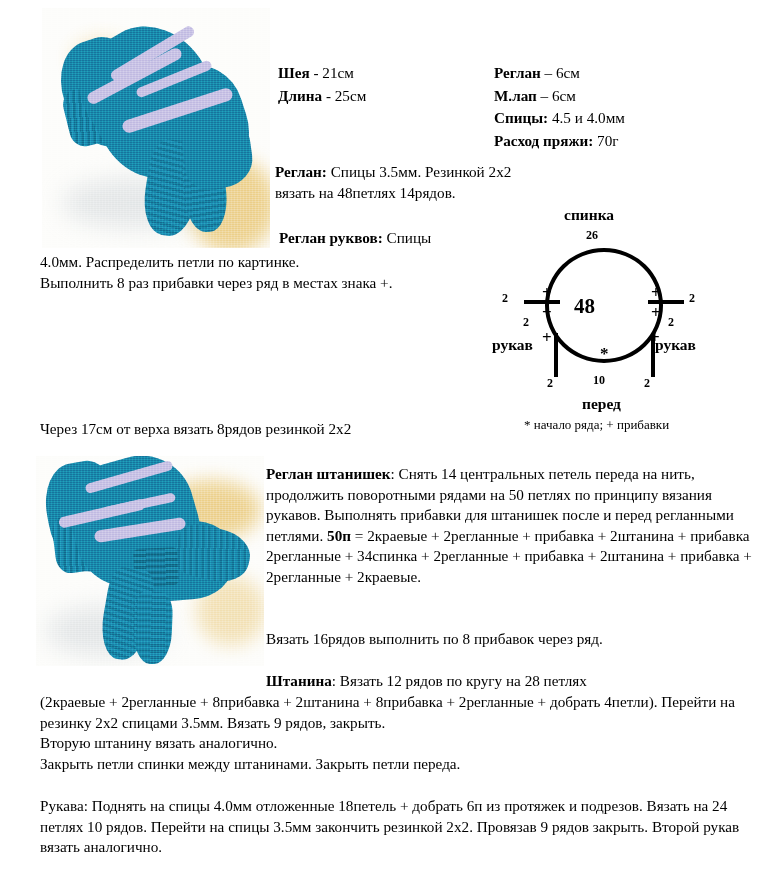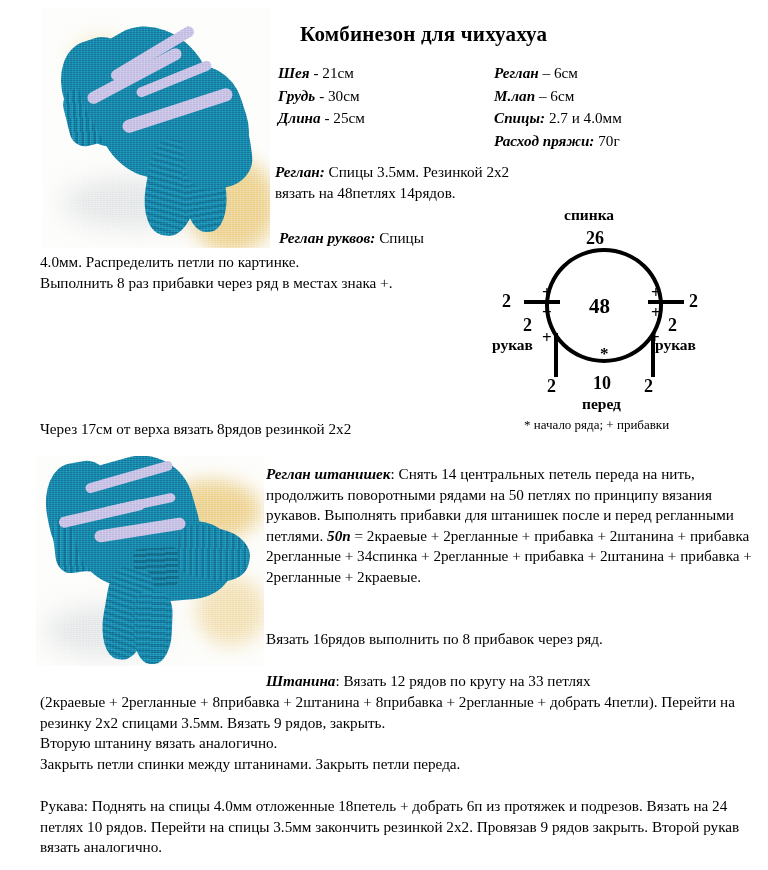--- a/index.html
+++ b/index.html
@@ -71,21 +71,21 @@
     font-size: 21px;
     font-weight: bold;
     letter-spacing: .2px;
   }
   .txt {
     position: absolute;
     font-size: 15.2px;
     line-height: 20.6px;
     text-align: left;
   }
-  .b { font-weight: bold; font-style: italic; }
+  .b { font-weight: bold; }
 
   .spec-col {
     position: absolute;
     font-size: 15.2px;
     line-height: 22.5px;
     white-space: nowrap;
   }
 
   
   #diagram {
@@ -97,21 +97,21 @@
   }
   .dg-label {
     position: absolute;
     font-weight: bold;
     font-size: 15.5px;
     white-space: nowrap;
   }
   .dg-num {
     position: absolute;
     font-weight: bold;
-    font-size: 18px;
+    font-size: 12px;
     white-space: nowrap;
   }
   .dg-plus {
     position: absolute;
     font-weight: bold;
     font-size: 17px;
     line-height: 1;
   }
   .dg-star {
     position: absolute;
@@ -159,43 +159,39 @@
 
       <div class="knit-shape" style="left:104px; top:132px; width:52px; height:96px; transform:rotate(9deg); border-radius:32% 30% 45% 45%;
            background:repeating-linear-gradient(6deg,#177d9f 0 3px,#1e8fb3 3px 6px);"></div>
       <div class="knit-shape" style="left:142px; top:142px; width:42px; height:82px; transform:rotate(-5deg); border-radius:30% 35% 45% 45%;
            background:repeating-linear-gradient(-4deg,#177d9f 0 3px,#1e8fb3 3px 6px);"></div>
       <div class="knit-shape" style="left:142px; top:118px; width:68px; height:62px; transform:rotate(-8deg); border-radius:25% 30% 45% 35%;"></div>
       <div class="texture"></div>
     </div>
   </div>
 
-  <div class="title" style="left:300px; top:22px;">Комбинезон для чихуахуа</div>
 
   <div class="spec-col" style="left:278px; top:62px;">
     <div>
       <span class="b">Шея</span><span> - 21см</span>
     </div>
     <div>
-      <span class="b">Грудь</span><span> - 30см</span>
-    </div>
-    <div>
       <span class="b">Длина</span><span> - 25см</span>
     </div>
   </div>
 
   <div class="spec-col" style="left:472px; top:62px;margin-left:22px;">
     <div>
       <span class="b">Реглан</span><span> – 6см</span>
     </div>
     <div>
       <span class="b">М.лап</span><span> – 6см</span>
     </div>
     <div>
-      <span class="b">Спицы:</span><span> 2.7 и 4.0мм</span>
+      <span class="b">Спицы:</span><span> 4.5 и 4.0мм</span>
     </div>
     <div>
       <span class="b">Расход пряжи:</span><span> 70г</span>
     </div>
   </div>
 
   <div class="txt" style="left:275px; top:162px; width:260px;">
     <span class="b">Реглан:</span><span> Спицы 3.5мм. Резинкой 2х2 вязать на 48петлях 14рядов.</span>
   </div>
 
@@ -206,21 +202,21 @@
   <div class="txt" style="left:40px; top:273px; width:470px;">Выполнить 8 раз прибавки через ряд в местах знака +.</div>
 
   <div class="txt" style="left:40px; top:419px; width:440px;">Через 17см от верха вязать 8рядов резинкой 2х2</div>
 
   <div id="diagram">
 
     <div class="dg-label" style="left:74px; top:1px;text-align:center;">спинка</div>
     <div class="dg-num" style="left:96px; top:23px;">26</div>
 
     <div class="circle" style="left:55px; top:43px; width:118px; height:115px;"></div>
-    <div class="dg-num" style="left:99px; top:89px; font-size:21px;">48</div>
+    <div class="dg-num" style="left:84px; top:89px; font-size:21px;">48</div>
 
     <div class="hline" style="left:34px; top:95px; width:36px;"></div>
     <div class="dg-num" style="left:12px; top:86px;">2</div>
     <div class="dg-plus" style="left:52px; top:79px;">+</div>
     <div class="dg-plus" style="left:52px; top:99px;">+</div>
     <div class="dg-num" style="left:33px; top:110px;">2</div>
     <div class="dg-label" style="left:2px; top:131px;">рукав</div>
 
     <div class="vline" style="left:64px; top:128px; height:44px;"></div>
     <div class="dg-plus" style="left:52px; top:124px;">+</div>
@@ -275,21 +271,21 @@
       <div class="texture"></div>
     </div>
   </div>
 
   <div class="txt" style="left:266px; top:464px; width:494px;">
     <span class="b">Реглан штанишек</span><span>: Снять 14 центральных петель переда на нить, продолжить поворотными рядами на 50 петлях по принципу вязания рукавов. Выполнять прибавки для штанишек после и перед регланными петлями. </span><span class="b">50п</span><span> = 2краевые + 2регланные + прибавка + 2штанина + прибавка  2регланные + 34спинка + 2регланные + прибавка + 2штанина + прибавка + 2регланные + 2краевые.</span>
   </div>
   <div class="txt" style="left:266px; top:629px; width:494px;">Вязать 16рядов выполнить по 8 прибавок через ряд.</div>
 
   <div class="txt" style="left:266px; top:671px; width:494px;">
-    <span class="b">Штанина</span><span>: Вязать 12 рядов по кругу на 33 петлях</span>
+    <span class="b">Штанина</span><span>: Вязать 12 рядов по кругу на 28 петлях</span>
   </div>
   <div class="txt" style="left:40px; top:692px; width:720px;">(2краевые + 2регланные + 8прибавка + 2штанина + 8прибавка + 2регланные + добрать 4петли). Перейти на резинку 2х2 спицами 3.5мм. Вязать 9 рядов, закрыть.</div>
   <div class="txt" style="left:40px; top:733px; width:720px;">Вторую штанину вязать аналогично.</div>
   <div class="txt" style="left:40px; top:754px; width:720px;">Закрыть петли спинки между штанинами. Закрыть петли переда.</div>
 
   <div class="txt" style="left:40px; top:796px; width:718px;">Рукава: Поднять на спицы 4.0мм отложенные 18петель + добрать 6п из протяжек и подрезов. Вязать на 24 петлях 10 рядов. Перейти на спицы 3.5мм закончить резинкой 2х2. Провязав 9 рядов закрыть. Второй рукав вязать аналогично.</div>
 
 </div>
 
 </body></html>

